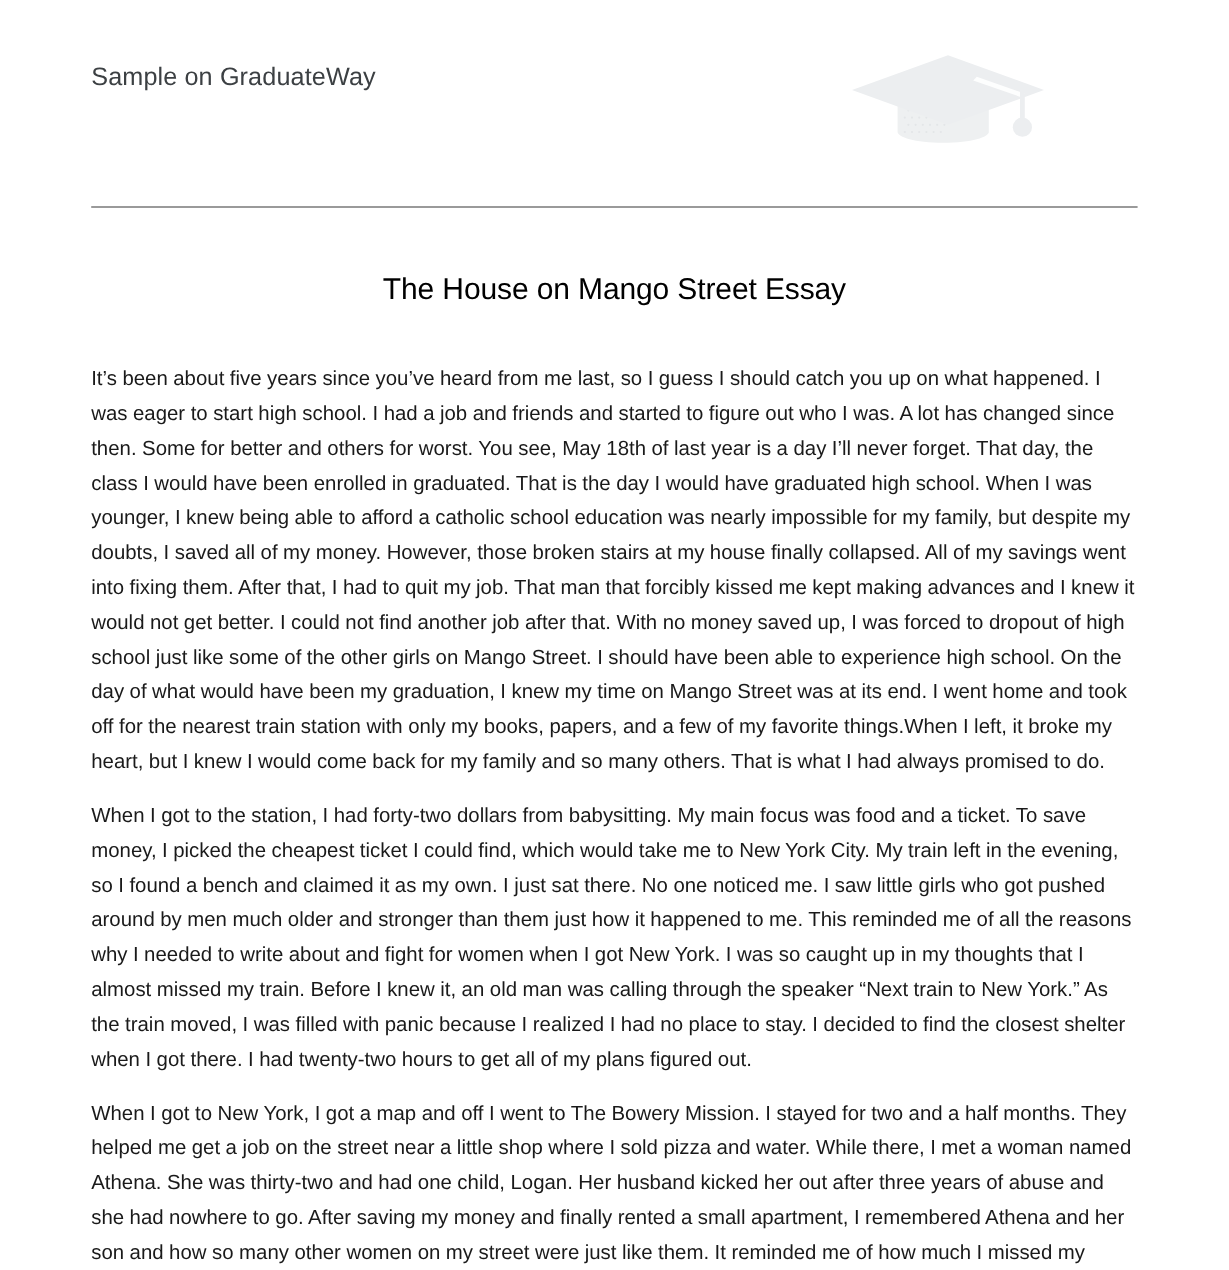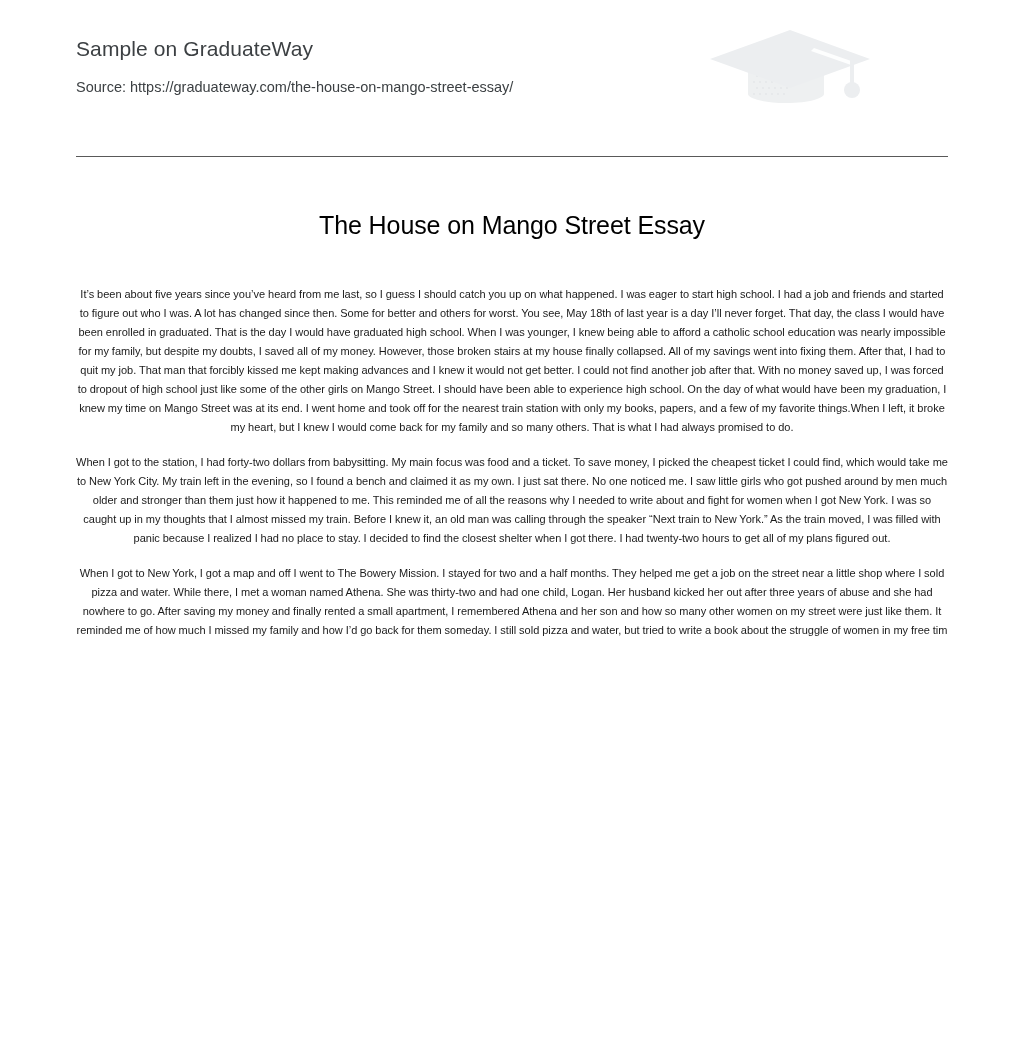--- a/index.html
+++ b/index.html
@@ -14,20 +14,21 @@
     color: #202124;
     overflow: hidden;
     position: relative;
   }
   .page {
     position: relative;
     width: 1024px;
     height: 776px;
     box-sizing: border-box;
     padding: 0 76px;
+    margin-top: 16px;
   }
 
   
   .header {
     position: relative;
     padding-top: 36px;
     height: 120px;
     box-sizing: border-box;
   }
   .brand-line {
@@ -72,39 +73,38 @@
     margin: 52px 0 0 0;
     letter-spacing: -0.1px;
     line-height: 32px;
   }
 
   
   .body-copy {
     margin-top: 44px;
   }
   .body-copy p {
-    font-size: 11px;
-    line-height: 19px;
+    font-size: 17px;
+    line-height: 29px;
     color: #1a1a1a;
     margin: 0 0 16px 0;
-    text-align: center;
+    text-align: left;
     word-spacing: -0.15px;
   }
   .body-copy p:last-child {
     margin-bottom: 0;
   }
 </style>
 </head>
 <body>
 
 <div class="page">
 
   <div class="header">
     <div class="brand-line">Sample on GraduateWay</div>
-    <div class="source-line">Source: https://graduateway.com/the-house-on-mango-street-essay/</div>
 
     <div class="logo">
       <svg viewBox="0 0 172 84" width="172" height="84" aria-hidden="true">
 
         <path d="M46 40 L46 72 C46 76 60 81 84 81 C108 81 122 76 122 72 L122 40 Z" fill="#eef0f1"></path>
 
         <g fill="#e3e6e8">
           <circle cx="52" cy="48" r="0.9"></circle>
             <circle cx="58" cy="48" r="0.9"></circle>
           <circle cx="64" cy="48" r="0.9"></circle>

